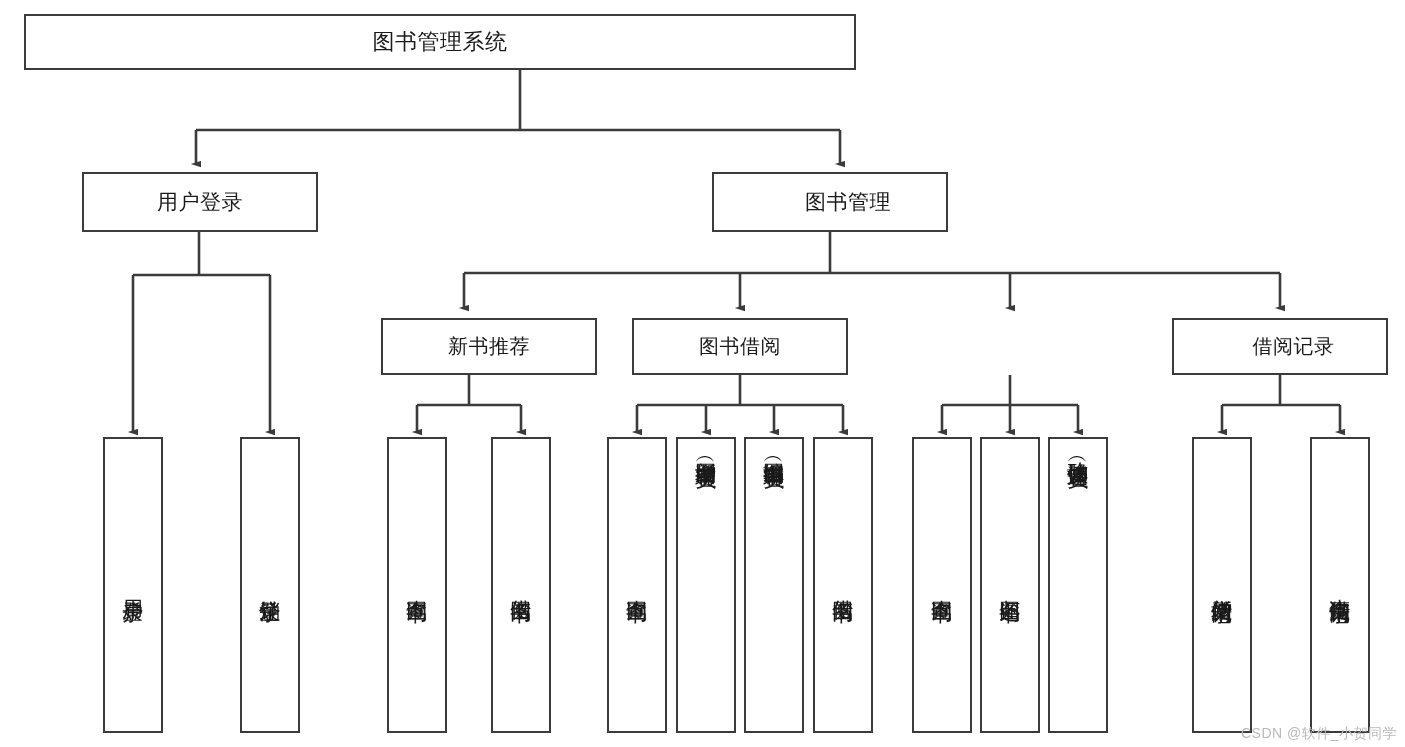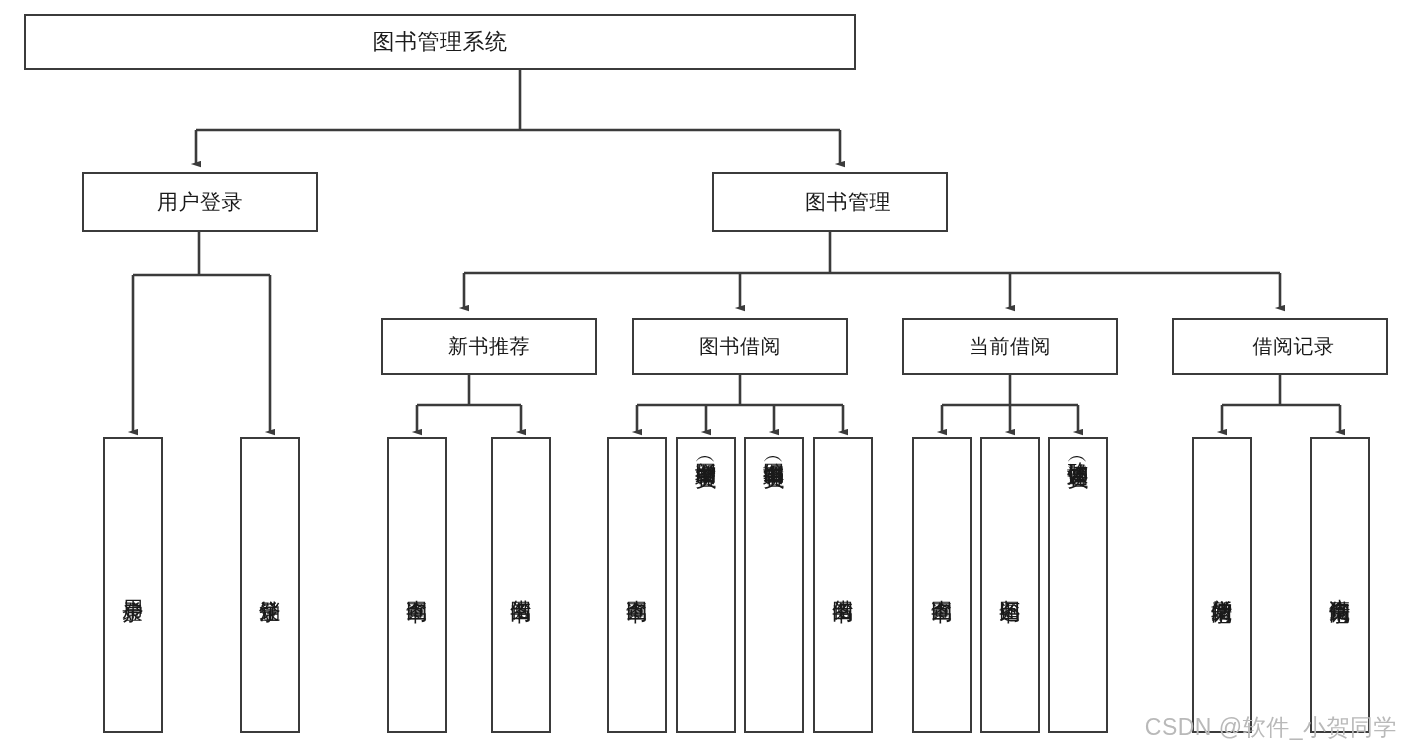--- a/index.html
+++ b/index.html
@@ -59,21 +59,21 @@
     text-align: center;
   }
   .node.leaf.center-v {
     align-items: center;
     padding-top: 0;
   }
   #watermark {
     position: absolute;
     right: 8px;
     bottom: 4px;
-    font-size: 23px;
+    font-size: 14px;
     color: #b9b9b9;
     white-space: nowrap;
     letter-spacing: 0.5px;
   }
 </style>
 </head>
 <body>
 
 <div id="canvas">
 
@@ -137,23 +137,20 @@
   <div class="node lvl1" style="left:712px; top:172px; width:236px; height:60px;padding-left:36px;">
     <span class="label">图书管理</span>
   </div>
 
   <div class="node lvl2" style="left:361px; top:318px; width:216px; height:57px;margin-left:20px;">
     <span class="label">新书推荐</span>
   </div>
   <div class="node lvl2" style="left:632px; top:318px; width:216px; height:57px;text-align:center;">
     <span class="label">图书借阅</span>
   </div>
-  <div class="node lvl2" style="left:902px; top:318px; width:216px; height:57px;">
-    <span class="label">当前借阅</span>
-  </div>
   <div class="node lvl2" style="left:1172px; top:318px; width:216px; height:57px;padding-left:27px;">
     <span class="label">借阅记录</span>
   </div>
 
   <div class="node leaf center-v" style="left:103px; top:437px; width:60px; height:296px;">
     <span class="label">用户登录</span>
   </div>
   <div class="node leaf center-v" style="left:240px; top:437px; width:60px; height:296px;">
     <span class="label">注销登录</span>
   </div>

